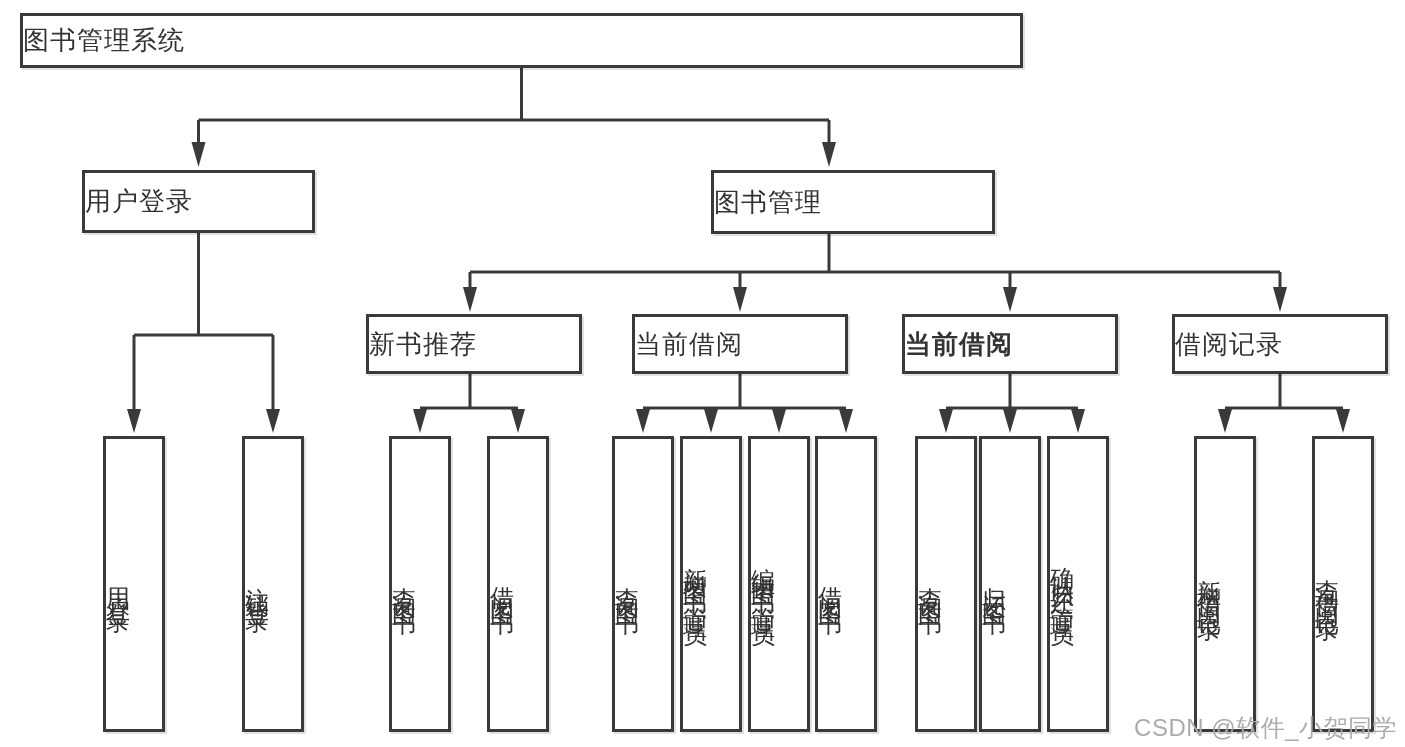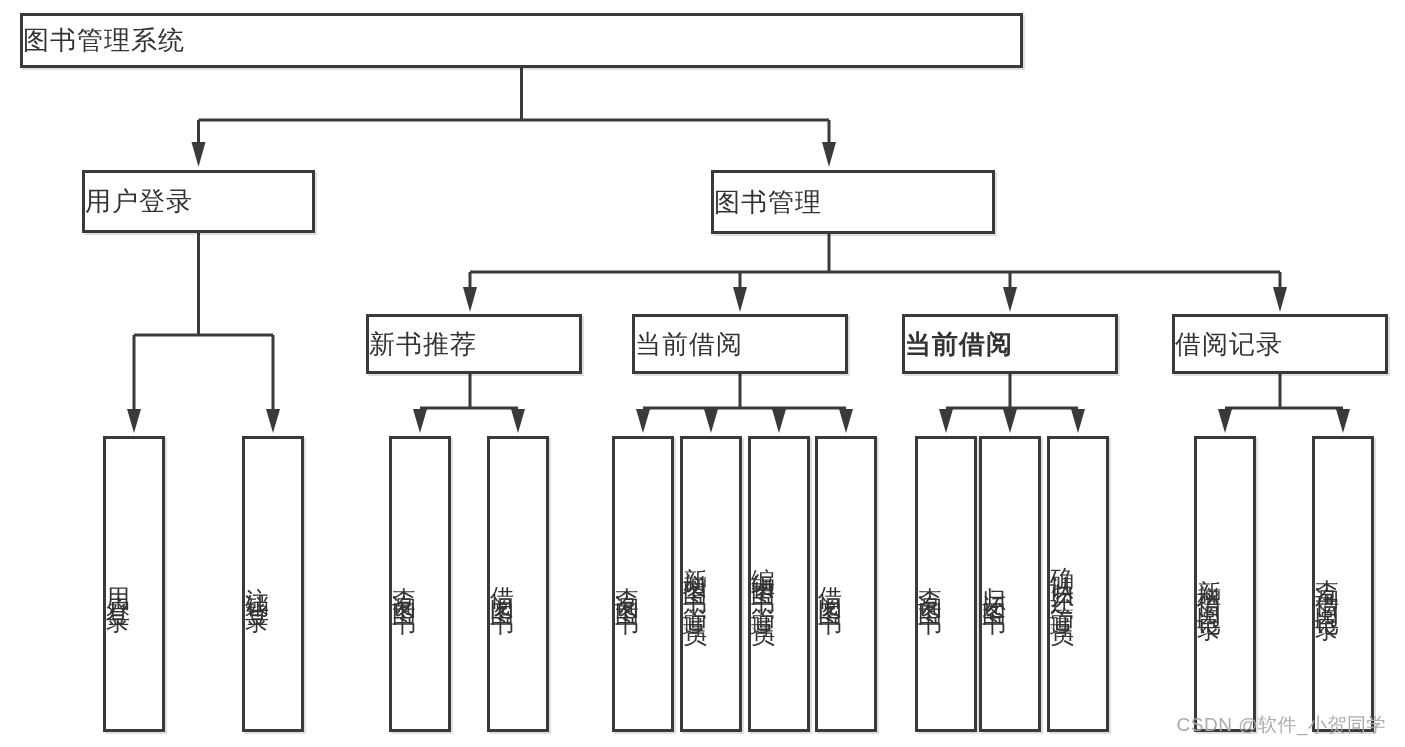--- a/index.html
+++ b/index.html
@@ -32,22 +32,22 @@
   .node-v span{
     writing-mode:vertical-rl;
     text-orientation:mixed;
     font-size:24px;
     letter-spacing:8px;
     line-height:1;
     white-space:nowrap;
   }
   .watermark{
     position:absolute;
-    top:712px;right:19px;
-    font-size:19px;
+    top:712px;right:8px;
+    font-size:24px;
     color:var(--watermark);
     letter-spacing:0.5px;
     white-space:nowrap;
     text-align:center;
   }
 </style>
 </head>
 <body>
 
 <div class="canvas">

